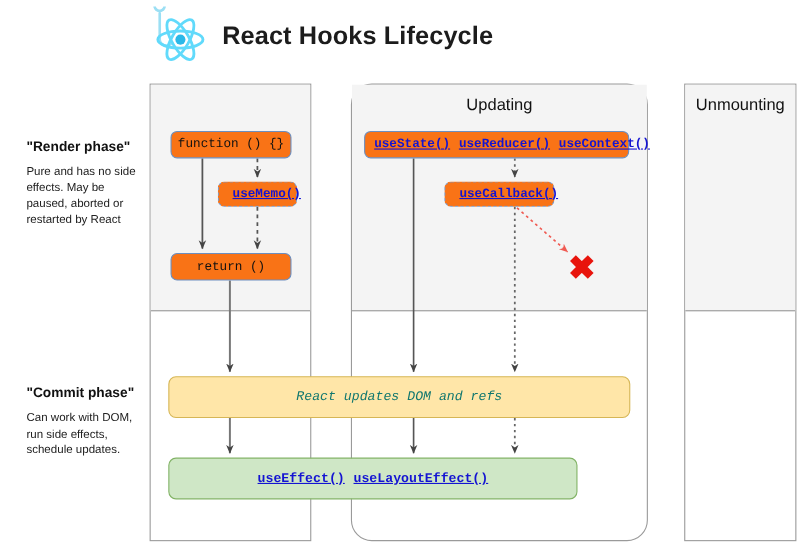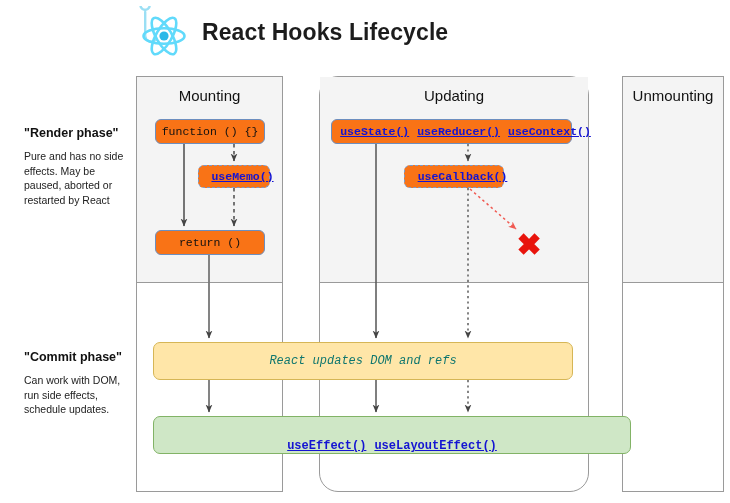--- a/index.html
+++ b/index.html
@@ -129,25 +129,24 @@
   #band-dom {
     left: 153px; top: 342px; width: 420px; height: 38px;
     background: #ffe6a8;
     border: 1px solid #d6b656;
     font-family: "Liberation Mono", monospace;
     font-style: italic;
     font-size: 12px;
     color: #0f766e;
   }
   #band-effects {
-    left: 153px; top: 416px; width: 478px; height: 38px;
+    left: 153px; top: 416px; width: 372px; height: 38px;
     background: #cfe7c6;
     border: 1px solid #82b366;
     font-size: 12px;
-    align-items: flex-end;
   }
   #band-effects .hooklink + .hooklink { }
 
   
   #connectors {
     position: absolute;
     left: 0; top: 0;
     width: 730px; height: 503px;
     pointer-events: none;
   }
@@ -186,21 +185,20 @@
   <div class="phase-desc">Pure and has no side effects. May be paused, aborted or restarted by React</div>
 </div>
 
 <div class="phase-block" id="commit-phase-block">
   <div class="phase-title">"Commit phase"</div>
   <div class="phase-desc">Can work with DOM, run side effects, schedule updates.</div>
 </div>
 
 <div class="column" id="col-mounting">
   <div class="col-render-shade"></div>
-  <div class="col-header">Mounting</div>
 </div>
 
 <div class="column" id="col-updating">
   <div class="col-render-shade"></div>
   <div class="col-header">Updating</div>
 </div>
 
 <div class="column" id="col-unmounting">
   <div class="col-render-shade"></div>
   <div class="col-header">Unmounting</div>

